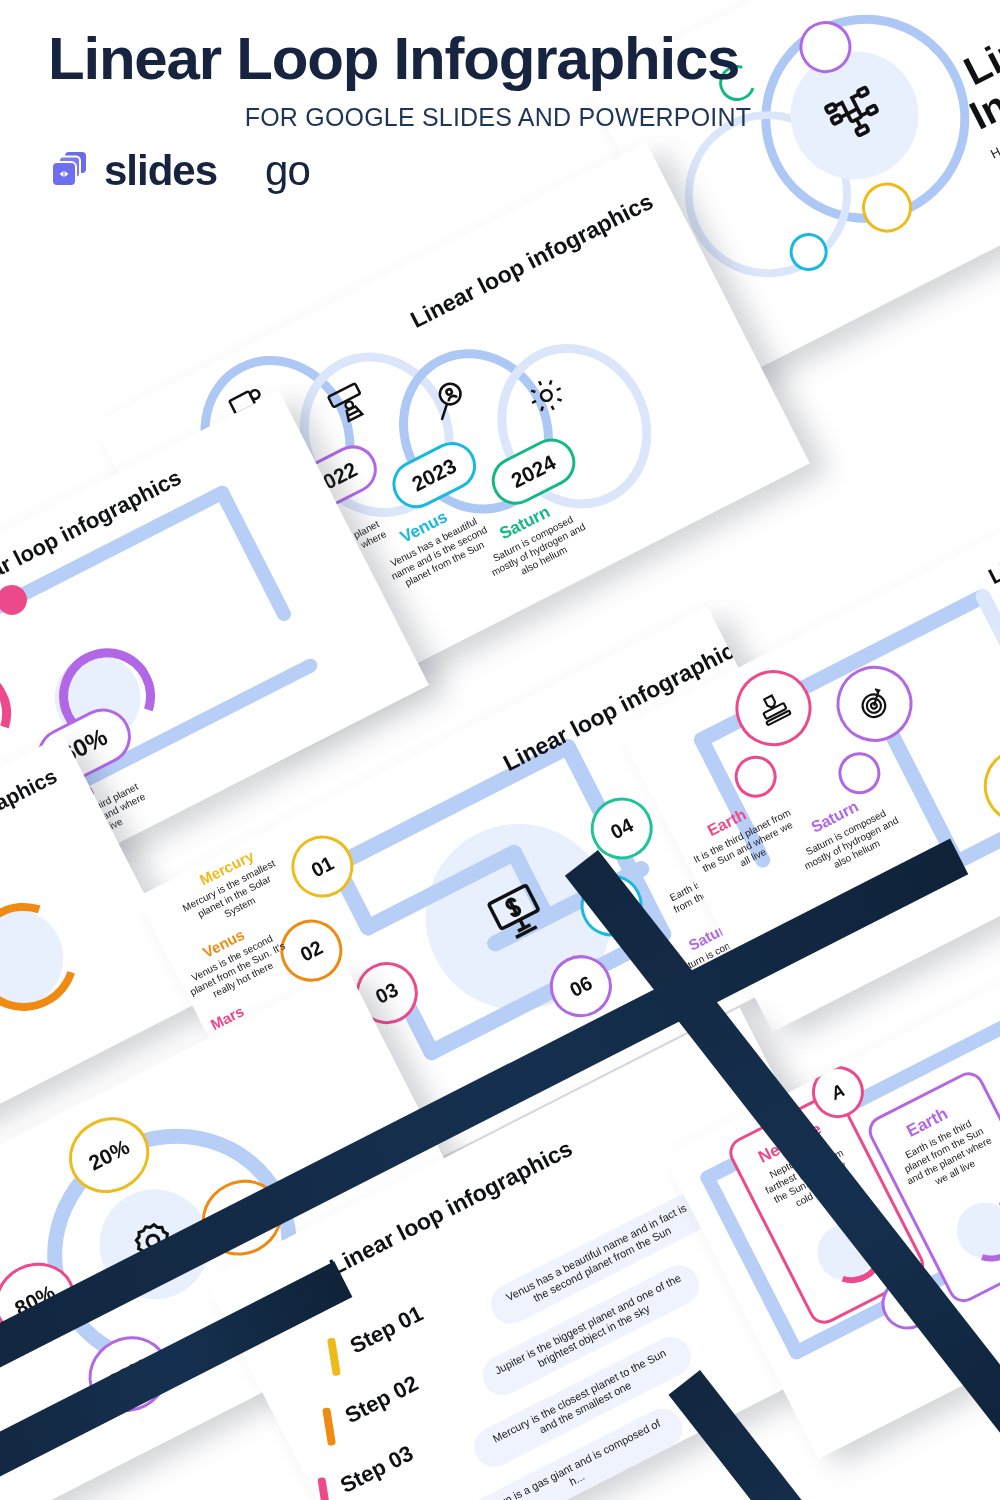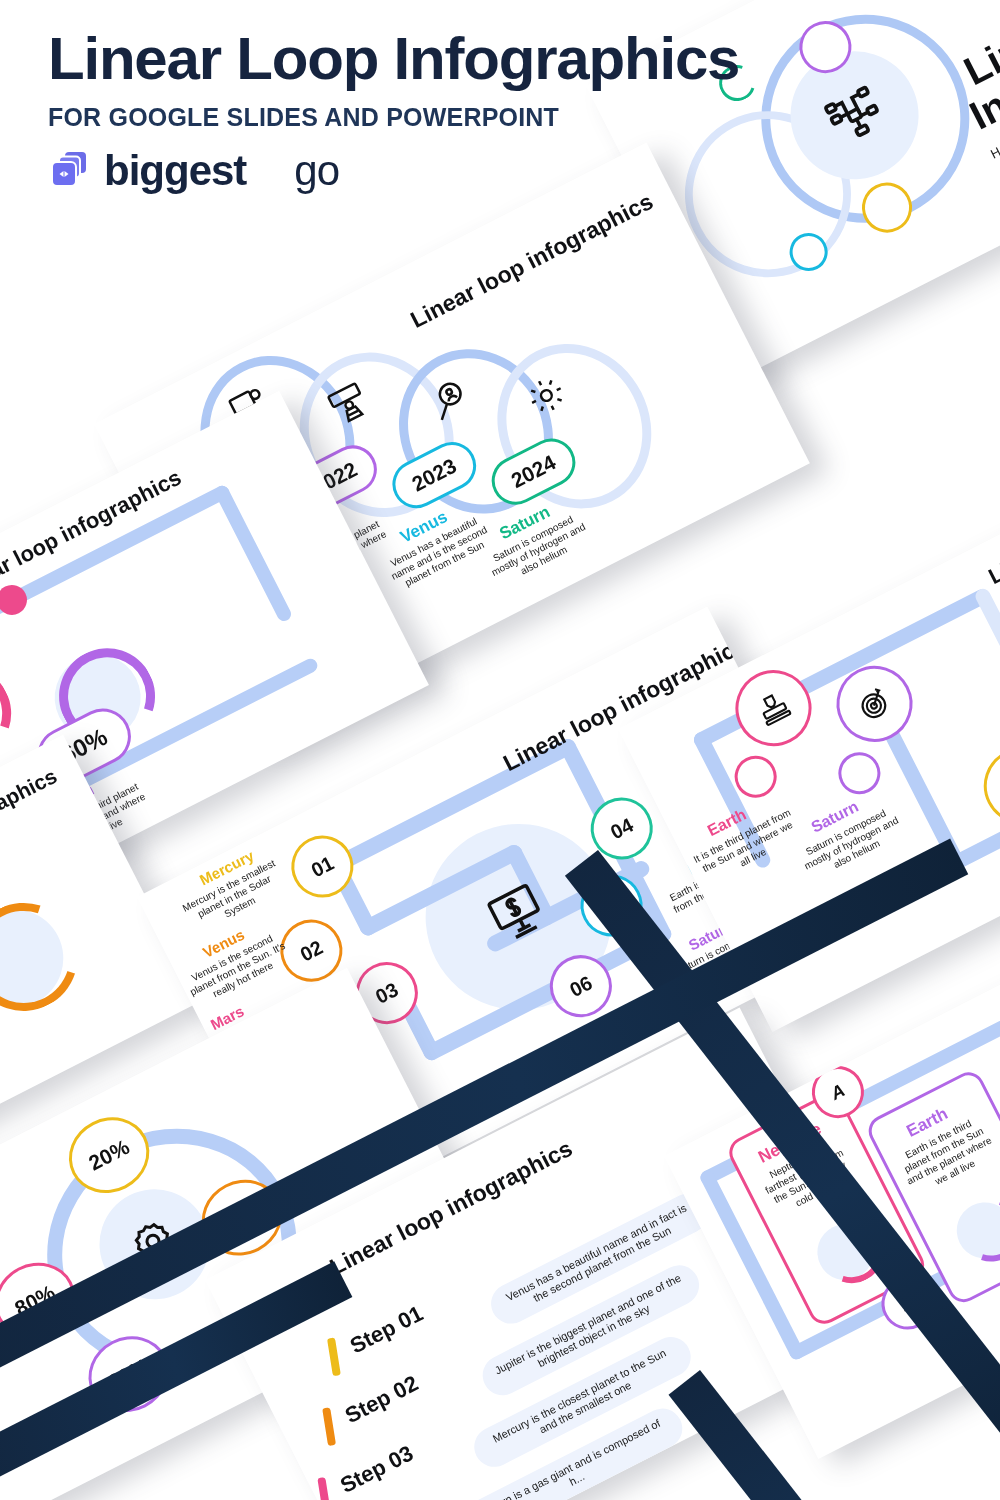--- a/index.html
+++ b/index.html
@@ -10,21 +10,21 @@
   }
   .stage{position:absolute;inset:0;overflow:hidden;}
 
   
   .header{position:absolute;left:48px;top:28px;width:900px;z-index:60;}
   .title{
     font-size:60px;font-weight:bold;color:#16243f;letter-spacing:-1.2px;
     line-height:1.02;margin:0 0 14px 0;white-space:nowrap;
   }
   .slides-count{font-size:25px;font-weight:bold;color:#16243f;letter-spacing:.4px;margin-bottom:10px;}
-  .for-line{font-size:25px;color:#1f3558;letter-spacing:.2px;font-weight:700;margin-bottom:16px;}
+  .for-line{font-size:25px;color:#1f3558;letter-spacing:.2px;font-weight:400;margin-bottom:16px;text-align:center;}
   .logo-row{display:flex;align-items:center;gap:10px;}
   .logo-mark{width:46px;height:46px;position:relative;flex:0 0 auto;}
   .logo-text{font-size:42px;font-weight:bold;color:#16243f;letter-spacing:-1px;line-height:1;}
   .logo-text .go{font-weight:400;margin-left:48px;}
 
   
   .slide{
     position:absolute;background:#fff;
     box-shadow:14px 16px 26px rgba(60,65,80,.22);
     overflow:hidden;
@@ -344,18 +344,18 @@
     <div class="logo-row">
       <span class="logo-mark">
         <svg width="46" height="46" viewBox="0 0 46 46">
           <rect x="17" y="4" width="21" height="21" rx="4" fill="#6b6ce8"></rect>
           <rect x="11" y="8.5" width="21" height="21" rx="4" fill="#7b7cf0" stroke="#fff" stroke-width="2"></rect>
           <rect x="4" y="14" width="24" height="24" rx="5" fill="#6d6ef0" stroke="#fff" stroke-width="2"></rect>
           <path d="M11.5 26l4-3v6zM20.5 26l-4-3v6z" fill="#fff"></path>
         </svg>
       </span>
       <span class="logo-text">
-        <span>biggest</span><span class="go">go</span>
+        <span>slides</span><span class="go">go</span>
       </span>
     </div>
   </div>
 
 </div>
 
 </body></html>

